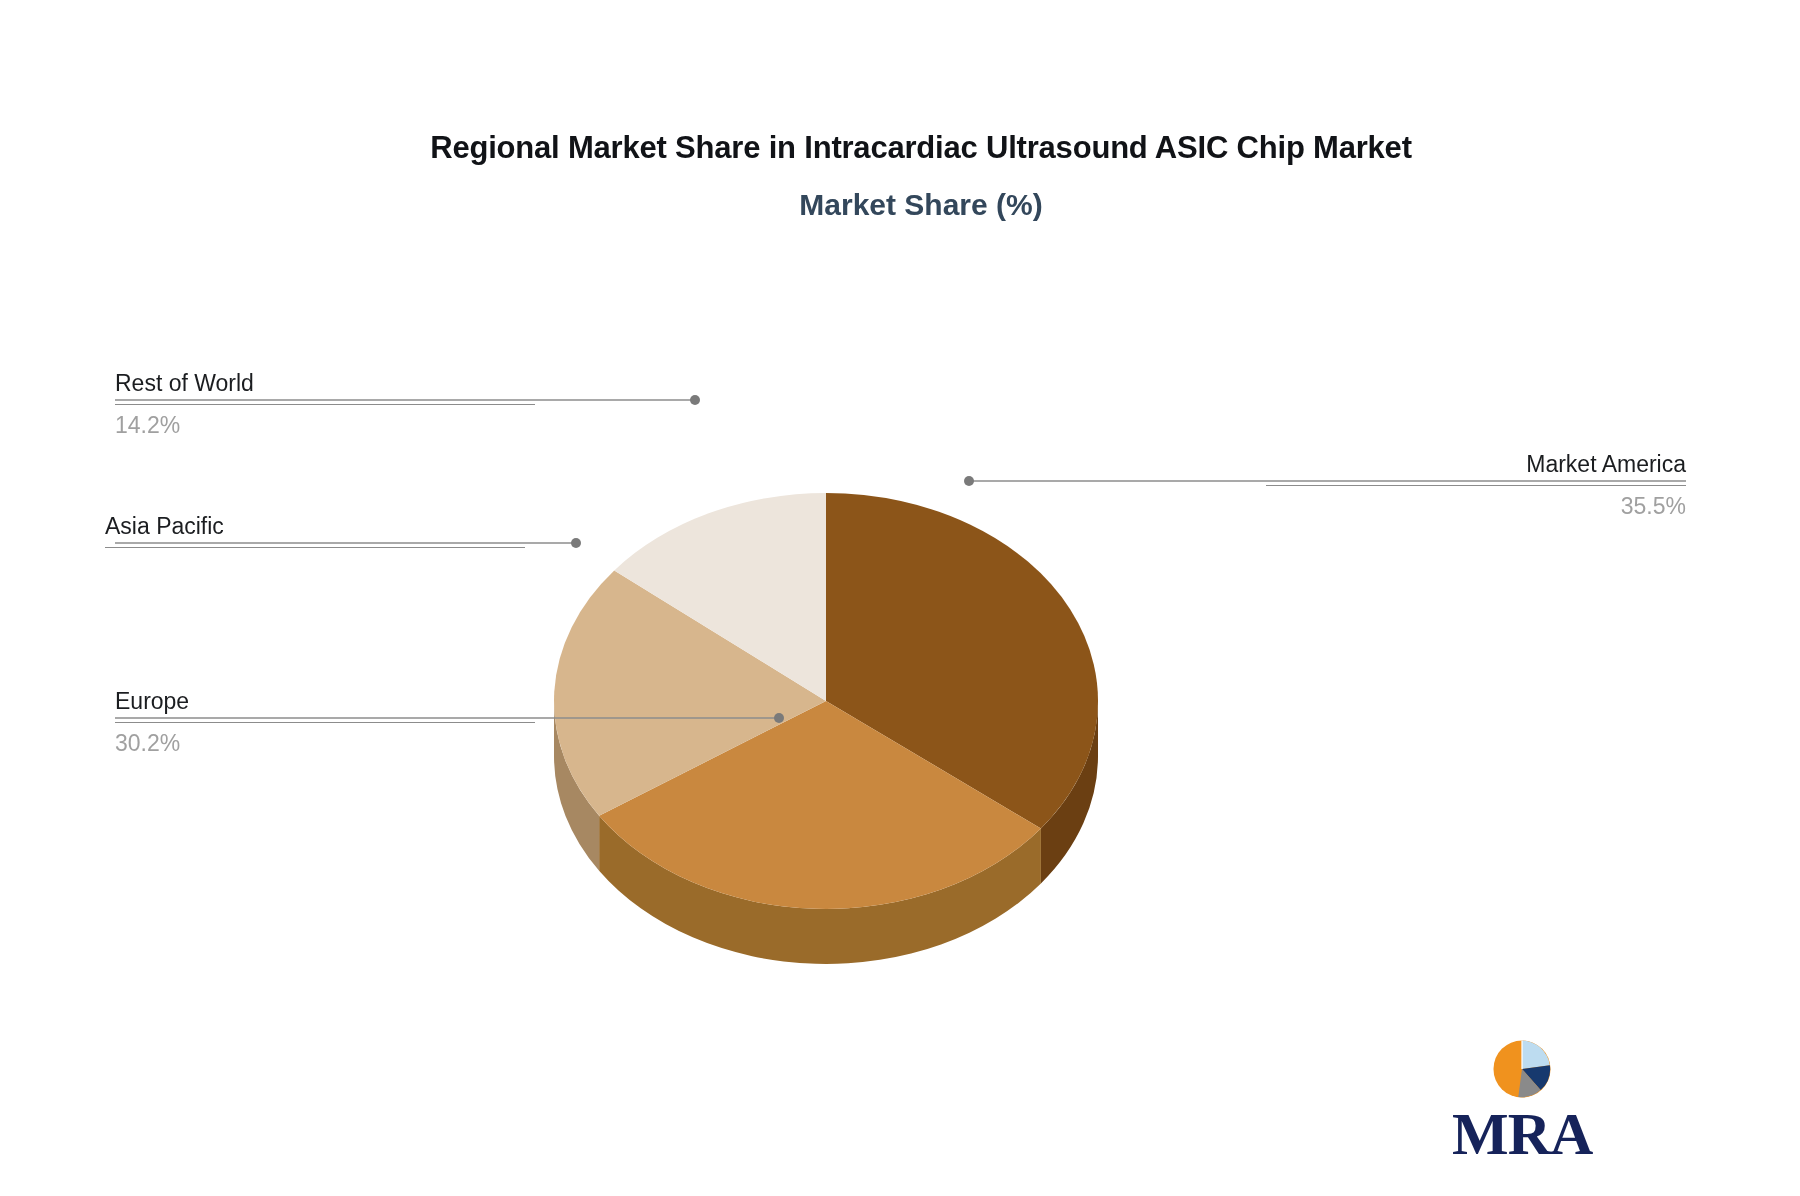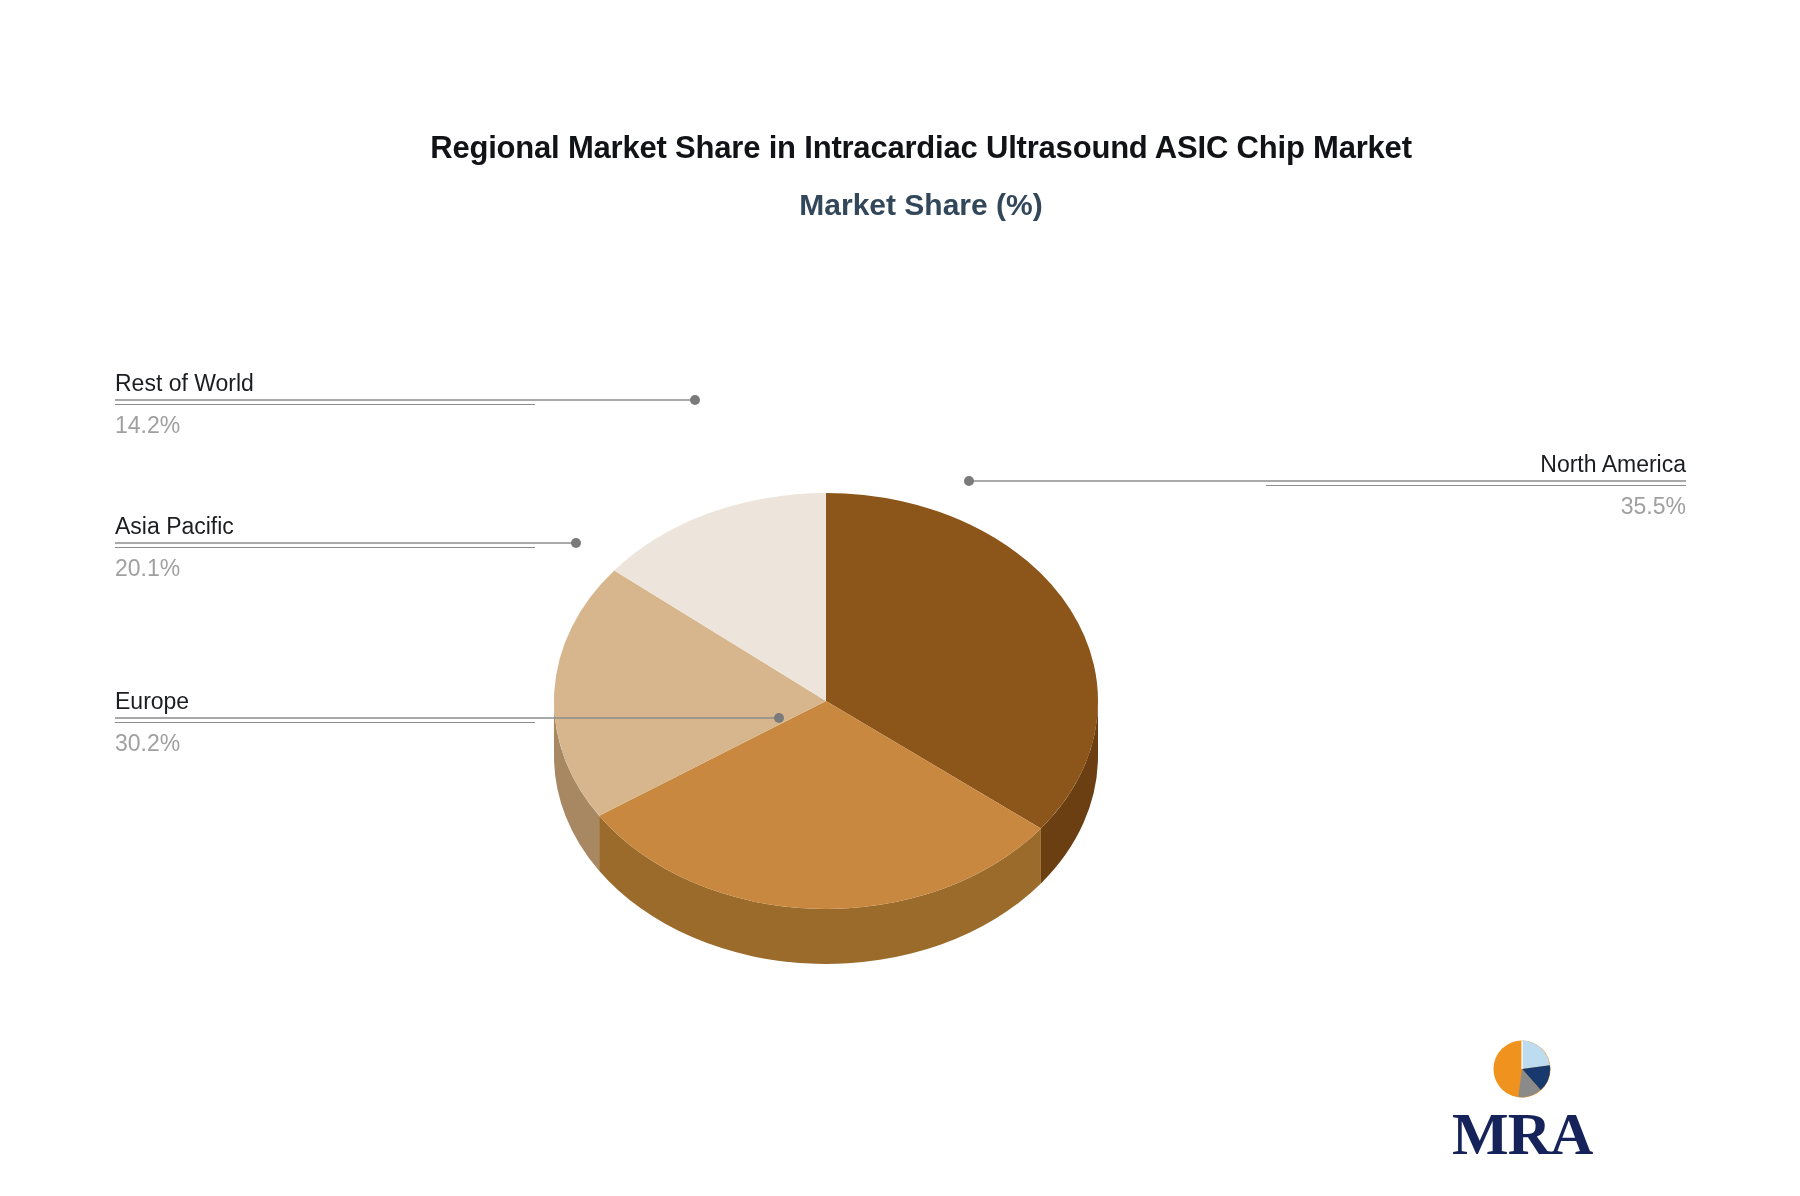--- a/index.html
+++ b/index.html
@@ -109,34 +109,33 @@
         <circle cx="969" cy="481" r="5" stroke="none"></circle>
       </g>
     </svg>
 
     <div class="callout left" style="left:115px; top:368px; width:420px;">
       <div class="cl-name">Rest of World</div>
       <div class="cl-rule"></div>
       <div class="cl-value">14.2%</div>
     </div>
 
-    <div class="callout left" style="left:115px; top:511px; width:420px;">
+    <div class="callout left" style="left:105px; top:511px; width:420px;">
       <div class="cl-name">Asia Pacific</div>
       <div class="cl-rule"></div>
-      <div class="cl-value">20.1%</div>
     </div>
 
     <div class="callout left" style="left:115px; top:686px; width:420px;">
       <div class="cl-name">Europe</div>
       <div class="cl-rule"></div>
       <div class="cl-value">30.2%</div>
     </div>
 
     <div class="callout right" style="left:1266px; top:449px; width:420px;">
-      <div class="cl-name">North America</div>
+      <div class="cl-name">Market America</div>
       <div class="cl-rule"></div>
       <div class="cl-value">35.5%</div>
     </div>
   </div>
 
   <div class="logo">
     <svg class="logo-mark" viewBox="0 0 100 100">
 
       <circle cx="50" cy="50" r="46" fill="#F0921E"></circle>
 

